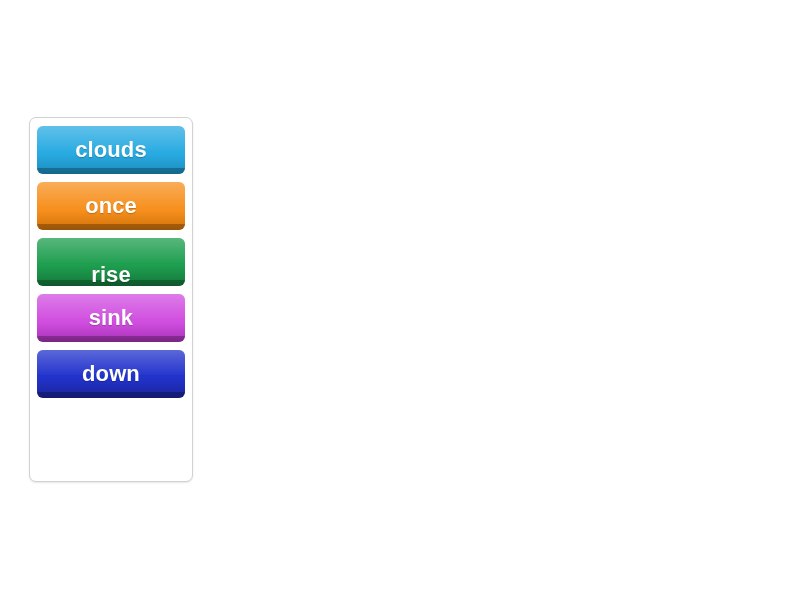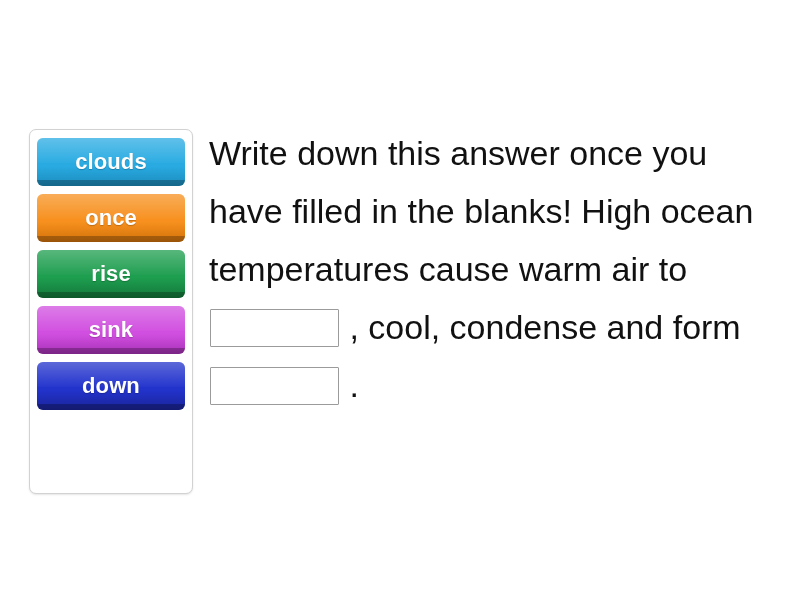--- a/index.html
+++ b/index.html
@@ -16,21 +16,20 @@
     position: relative;
   }
 
   
   #activity-stage {
     position: absolute;
     left: 0;
     top: 0;
     width: 800px;
     height: 424px;
-    margin-top: 12px;
   }
 
   
   #word-bank {
     position: absolute;
     left: 29px;
     top: 117px;
     width: 164px;
     height: 365px;
     box-sizing: border-box;
@@ -130,36 +129,29 @@
 
       <div class="word-tile" style="background: linear-gradient(rgb(41, 171, 226) 0%, rgb(41, 171, 226) 58%, rgb(27, 140, 189) 100%);">
         <span class="tile-label">clouds</span>
       </div>
 
 
       <div class="word-tile" style="background: linear-gradient(rgb(247, 144, 30) 0%, rgb(247, 144, 30) 58%, rgb(210, 114, 10) 100%);">
         <span class="tile-label">once</span>
       </div>
 
-      <div class="word-tile" style="background: linear-gradient(rgb(30, 158, 79) 0%, rgb(30, 158, 79) 58%, rgb(20, 119, 58) 100%);">
+      <div class="word-tile" style="background: linear-gradient(rgb(30, 158, 79) 0%, rgb(30, 158, 79) 58%, rgb(20, 119, 58) 100%); align-items: flex-end;">
         <span class="tile-label">rise</span>
       </div>
 
       <div class="word-tile" style="background: linear-gradient(rgb(209, 79, 224) 0%, rgb(209, 79, 224) 58%, rgb(168, 49, 184) 100%);">
         <span class="tile-label">sink</span>
       </div>
 
       <div class="word-tile" style="background: linear-gradient(rgb(34, 51, 204) 0%, rgb(34, 51, 204) 58%, rgb(26, 36, 153) 100%);">
         <span class="tile-label">down</span>
       </div>
 
     </div>
   </div>
 
-  <div id="question-text">
-    <span class="seg">Write down this answer once you have filled in the blanks! High ocean temperatures cause warm air to </span>
-    <span class="blank-slot"></span>
-    <span class="seg">, cool, condense and form </span>
-    <span class="blank-slot"></span>
-    <span class="seg">.</span>
-  </div>
 
 </div>
 
 </body></html>

